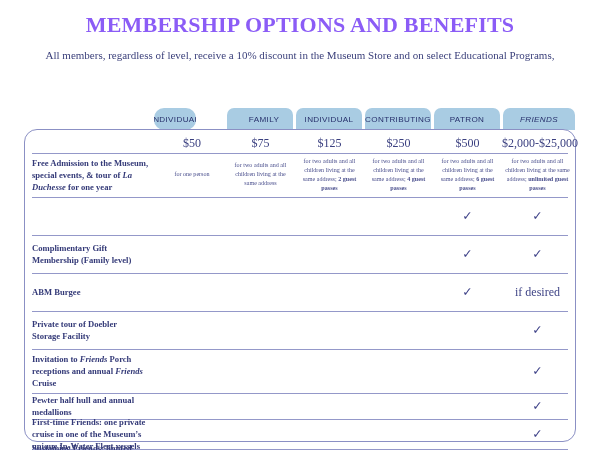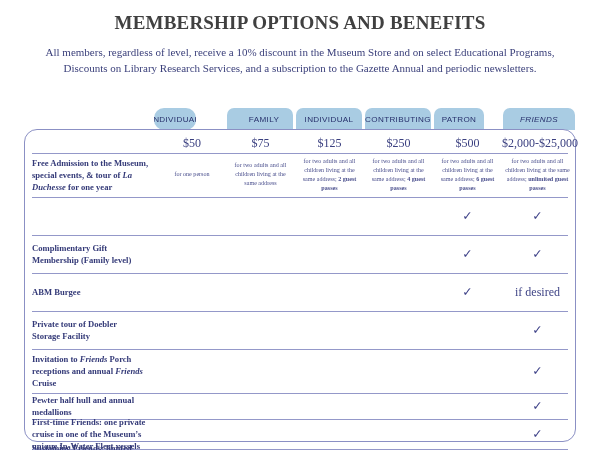--- a/index.html
+++ b/index.html
@@ -18,23 +18,23 @@
   .page {
     position: relative;
     width: 600px;
     height: 450px;
     box-sizing: border-box;
   }
 
   
   .title {
     text-align: center;
-    font-size: 19px;
+    font-size: 22px;
     font-weight: bold;
-    color: #404040;
+    color: #8b5cf6;
     letter-spacing: 0.2px;
     margin: 12px 0 0 0;
     line-height: 1.2;
   }
   .subtitle {
     margin: 9px 22px 0 22px;
     text-align: center;
     font-size: 11px;
     line-height: 1.5;
     color: #3a3f7a;
@@ -155,29 +155,28 @@
 </style>
 </head>
 <body>
 
 <div class="page">
 
   <div class="title">MEMBERSHIP OPTIONS AND BENEFITS</div>
   <div class="subtitle">
     <span>All members, regardless of level, receive a 10% discount in the Museum Store and on select Educational Programs,</span>
     <br>
-    <span>Discounts on Library Research Services, and a subscription to the Gazette Annual and periodic newsletters.</span>
   </div>
 
   <div class="tabs" id="tabs">
       <div class="tab" style="left: 154px; width: 42px; border-radius: 10px;">INDIVIDUAL</div>
       <div class="tab" style="left: 227px; width: 66px; padding-left: 8px;">FAMILY</div>
       <div class="tab" style="left: 296px; width: 66px;">INDIVIDUAL</div>
       <div class="tab" style="left: 365px; width: 66px;">CONTRIBUTING</div>
-      <div class="tab" style="left: 434px; width: 50px;">PATRON</div>
+      <div class="tab" style="left: 434px; width: 66px;">PATRON</div>
       <div class="tab italic" style="left: 503px; width: 72px;">FRIENDS</div>
     </div>
 
   <div class="table-frame"></div>
 
   <div class="grid" id="grid">
       <div class="row" style="top: 0px; height: 24px;">
         <div class="c-0 price" style="top: 7px;">$50</div>
         <div class="c-1 price" style="top: 7px;">$75</div>
         <div class="c-2 price" style="top: 7px;">$125</div>

